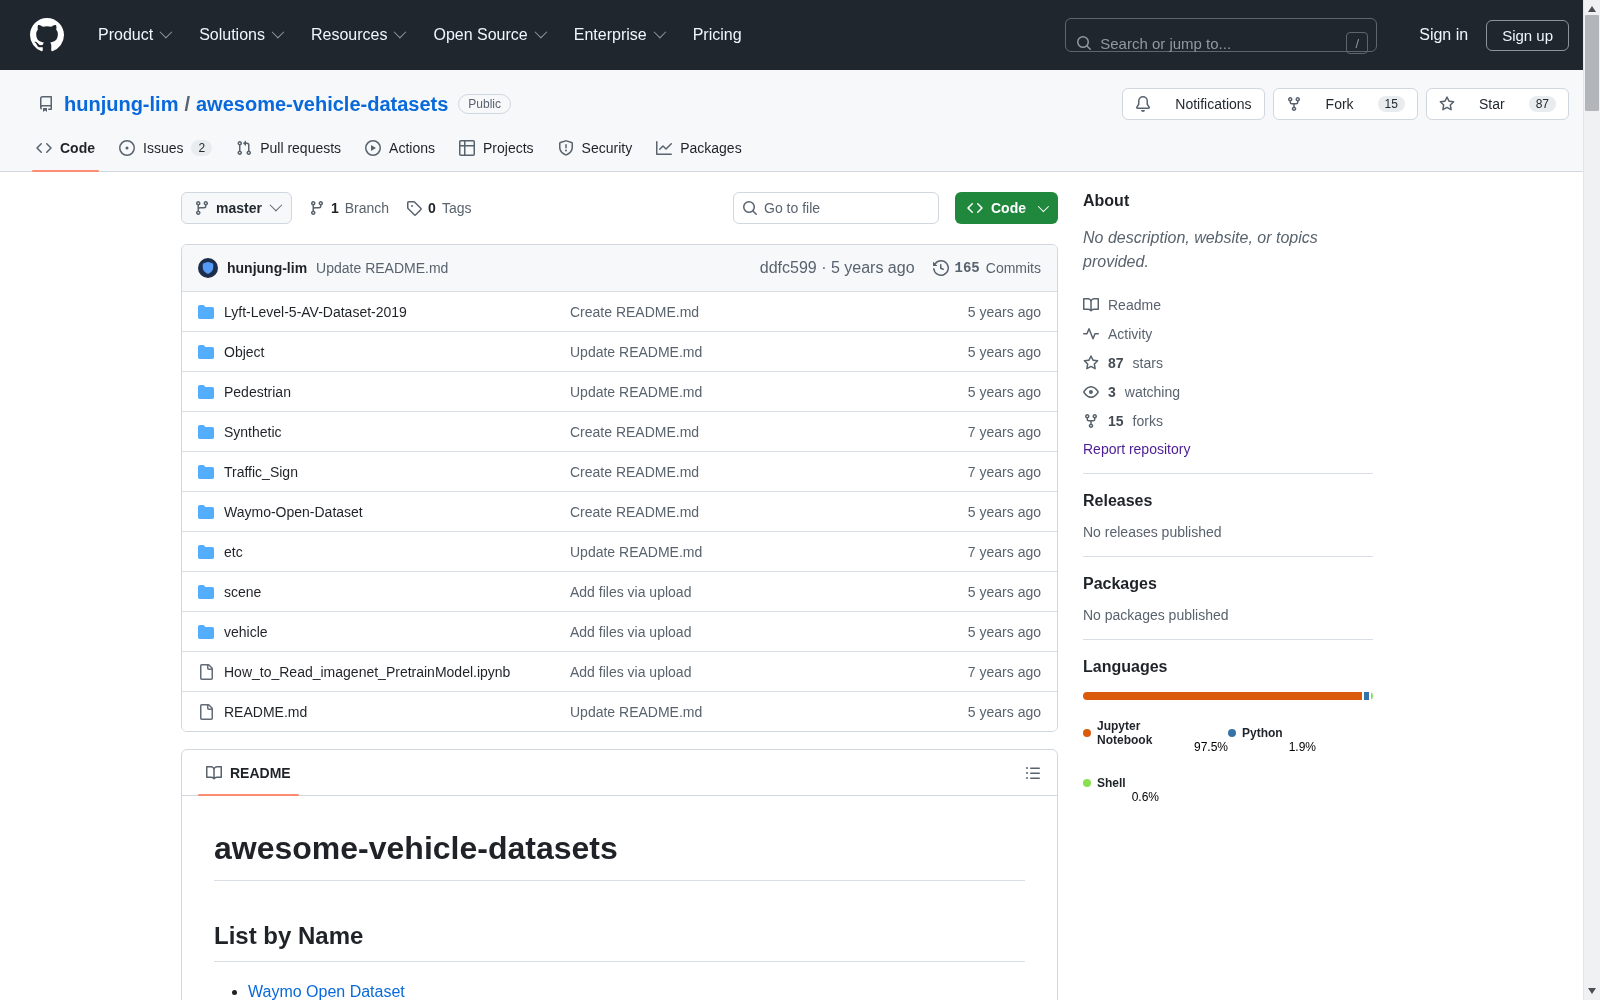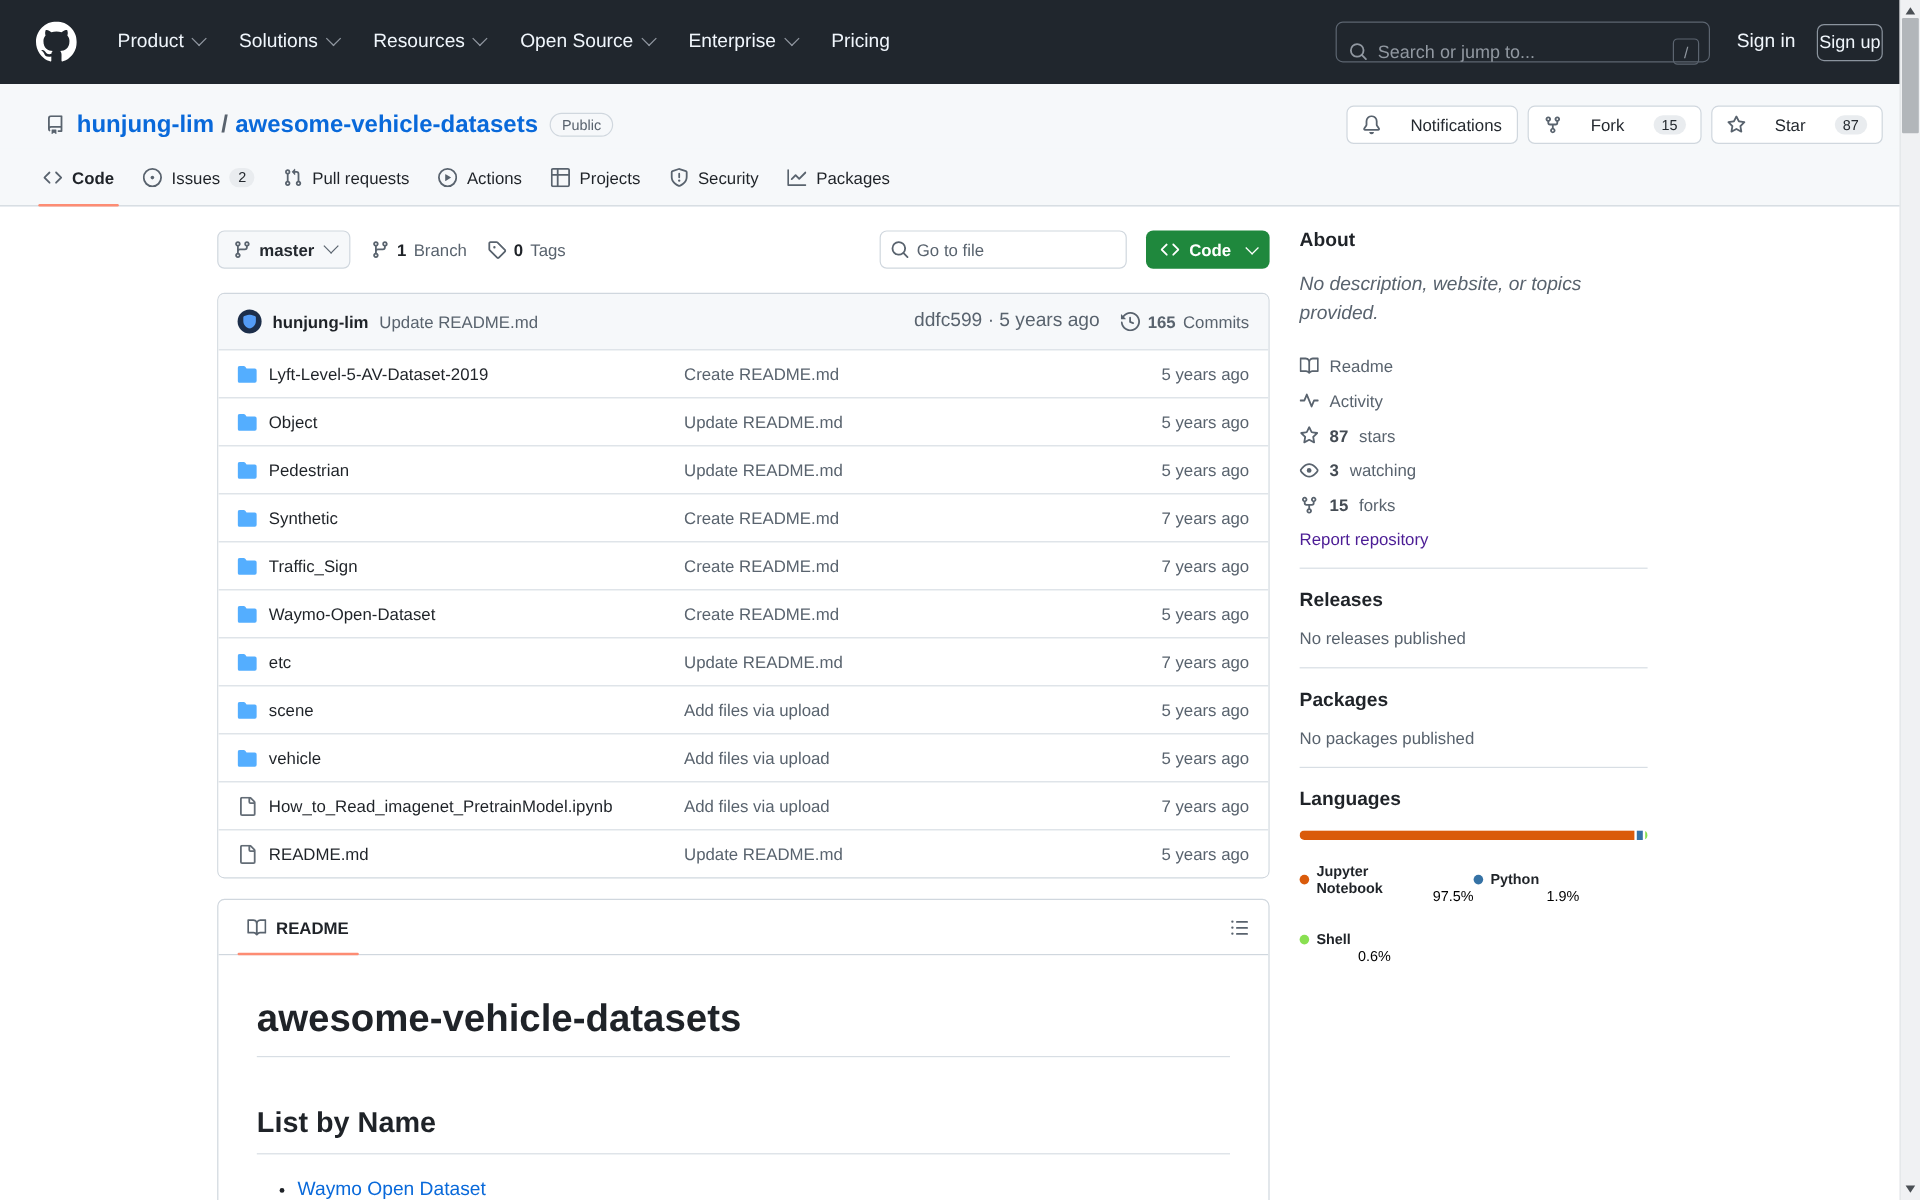--- a/index.html
+++ b/index.html
@@ -9,22 +9,22 @@
   
   .topnav { height:70px; background:#20262d; display:flex; align-items:center; padding:0 31px 0 30px; }
   .gh-logo { width:34px; height:34px; fill:#ffffff; flex:none; }
   .nav-items { display:flex; align-items:center; margin-left:26px; gap:14px; }
   .nav-item { display:flex; align-items:center; gap:7px; color:#f0f6fc; font-size:16px; padding:6px 8px; cursor:pointer; }
   .nav-chevron { width:9px; height:9px; border-right:1.5px solid #9198a1; border-bottom:1.5px solid #9198a1; transform:rotate(45deg) translateY(-2px); margin-top:-3px; }
   .topnav-right { margin-left:auto; display:flex; align-items:center; }
   .search-box { width:312px; height:34px; border:1px solid #5c6570; border-radius:6px; display:flex; align-items:center; padding:16px 8px 0 10px; color:#9198a1; }
   .search-box .ph { font-size:15px; margin-left:8px; flex:1; }
   .slash-key { width:22px; height:22px; border:1px solid #5c6570; border-radius:4px; font-size:13px; display:flex; align-items:center; justify-content:center; color:#9198a1; }
-  .signin { color:#f0f6fc; font-size:16px; margin-left:22px; cursor:pointer; }
-  .signup { color:#f0f6fc; font-size:15px; border:1px solid #8b949e; border-radius:6px; padding:6px 1px; margin-left:18px; cursor:pointer; background:transparent; }
+  .signin { color:#f0f6fc; font-size:16px; margin-left:42px; cursor:pointer; }
+  .signup { color:#f0f6fc; font-size:15px; border:1px solid #8b949e; border-radius:6px; padding:6px 15px; margin-left:18px; cursor:pointer; background:transparent; }
   .icon16 { width:16px; height:16px; flex:none; }
   .muted-ic { fill:#59636e; }
   .nav-search-ic { fill:#9198a1; }
 
   
   .repo-head { background:#f6f8fa; padding-top:14px; }
   .repo-title-row { display:flex; align-items:center; padding:0 31px 0 38px; height:40px; }
   .repo-ic { fill:#59636e; }
   .repo-title { font-size:20px; margin-left:10px; display:flex; align-items:center; }
   .repo-title a { color:#0969da; text-decoration:none; cursor:pointer; }
@@ -61,21 +61,21 @@
 
   
   .file-table { border:1px solid #d0d7de; border-radius:6px; overflow:hidden; }
   .commit-bar { background:#f6f8fa; height:46px; display:flex; align-items:center; padding:0 16px; }
   .avatar { width:20px; height:20px; border-radius:50%; background:#1c2e4a; display:flex; align-items:center; justify-content:center; flex:none; }
   .avatar svg { width:12px; height:12px; fill:#539bf5; }
   .commit-author { font-size:14px; font-weight:600; margin-left:9px; cursor:pointer; }
   .commit-msg { font-size:14px; color:#59636e; margin-left:9px; cursor:pointer; }
   .commit-meta { margin-left:auto; font-size:16px; color:#59636e; }
   .commit-count { display:flex; align-items:center; gap:6px; margin-left:18px; font-size:14px; color:#59636e; cursor:pointer; }
-  .commit-count b { font-weight:600; }
+  .commit-count b { font-weight:600;font-family:Liberation Mono, monospace; }
   .file-row { display:flex; align-items:center; height:40px; padding:0 16px; border-top:1px solid #d8dee4; background:#fff; }
   .file-row .fname { font-size:14px; color:#1f2328; margin-left:10px; width:330px; flex:none; cursor:pointer; }
   .file-row .fmsg { font-size:14px; color:#59636e; flex:1; cursor:pointer;margin-left:16px; }
   .file-row .fage { font-size:14px; color:#59636e; width:130px; text-align:right; }
   .dir-ic { fill:#54aeff; }
   .file-ic { fill:#636c76; }
 
   
   .readme-card { margin-top:17px; border:1px solid #d0d7de; border-radius:6px; height:400px; overflow:hidden; }
   .readme-head { height:46px; border-bottom:1px solid #d0d7de; display:flex; align-items:center; padding:0 16px; }

